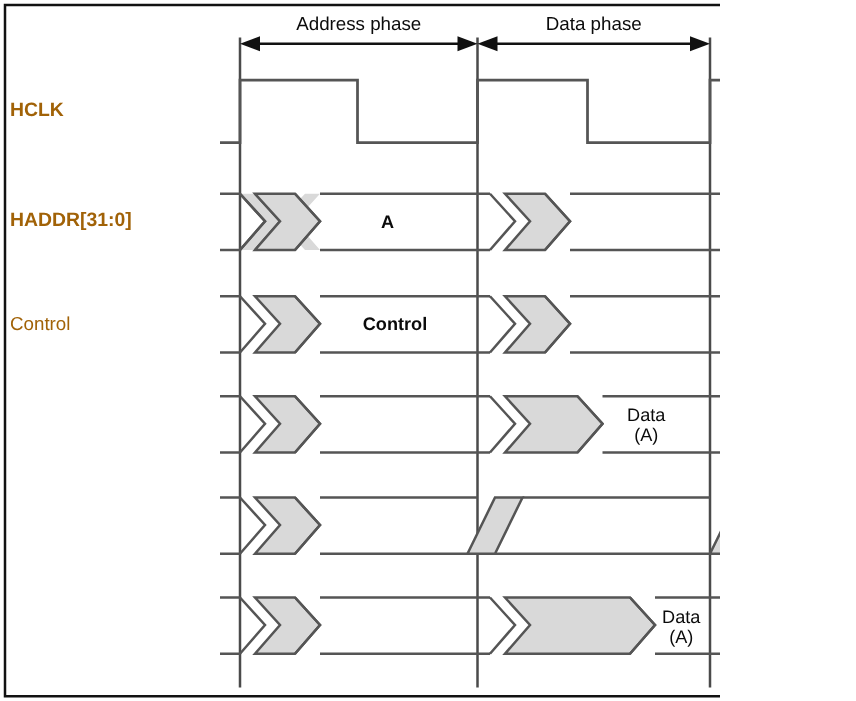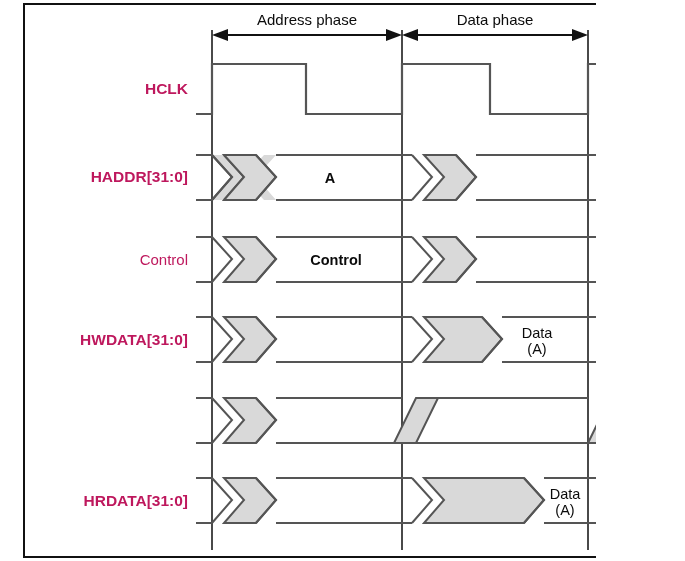--- a/index.html
+++ b/index.html
@@ -11,41 +11,40 @@
   body {
     font-family: "Liberation Sans", sans-serif;
   }
   #figure {
     position: relative;
     width: 576px;
     height: 561px;
     background: #ffffff;
     box-sizing: border-box;
     overflow: hidden;
-    margin-left: 20px;
   }
   #figure-border {
     position: absolute;
     left: 3px;
     top: 3px;
     width: 679px;
     height: 555px;
     border: 2px solid #111111;
     box-sizing: border-box;
     pointer-events: none;
   }
   #diagram-svg {
     position: absolute;
     left: 0;
     top: 0;
   }
   .sig-label {
     position: absolute;
-    text-align: right;
-    color: #be185d;
+    text-align: left;
+    color: #a16207;
     white-space: nowrap;
     font-size: 15.5px;
     line-height: 1;
   }
   .sig-label.bold { font-weight: bold; }
   .sig-label.normal { font-weight: normal; font-size: 15px; }
 
   .phase-label {
     position: absolute;
     text-align: center;
@@ -215,22 +214,20 @@
       <path d="M 638,523 L 665,523" stroke="#555555" stroke-width="2" fill="none"></path>
     </g>
   </svg>
 
   <div class="phase-label" style="left:192px; top:12px; width:190px;">Address phase</div>
   <div class="phase-label" style="left:382px; top:12px; width:186px;">Data phase</div>
 
   <div class="sig-label bold" style="left:8px; top:81px; width:160px;">HCLK</div>
   <div class="sig-label bold" style="left:8px; top:169px; width:160px;">HADDR[31:0]</div>
   <div class="sig-label normal" style="left:8px; top:252px; width:160px;">Control</div>
-  <div class="sig-label bold" style="left:8px; top:332px; width:160px;">HWDATA[31:0]</div>
-  <div class="sig-label bold" style="left:8px; top:493px; width:160px;">HRDATA[31:0]</div>
 
   <div class="wave-text bold" style="left:280px; top:170px; width:60px;">A</div>
   <div class="wave-text bold" style="left:276px; top:252px; width:80px;">Control</div>
   <div class="wave-text data" style="left:487px; top:325px; width:60px;">Data
 (A)</div>
   <div class="wave-text data" style="left:515px; top:486px; width:60px;">Data
 (A)</div>
 
   <div id="figure-border"></div>
 </div>

